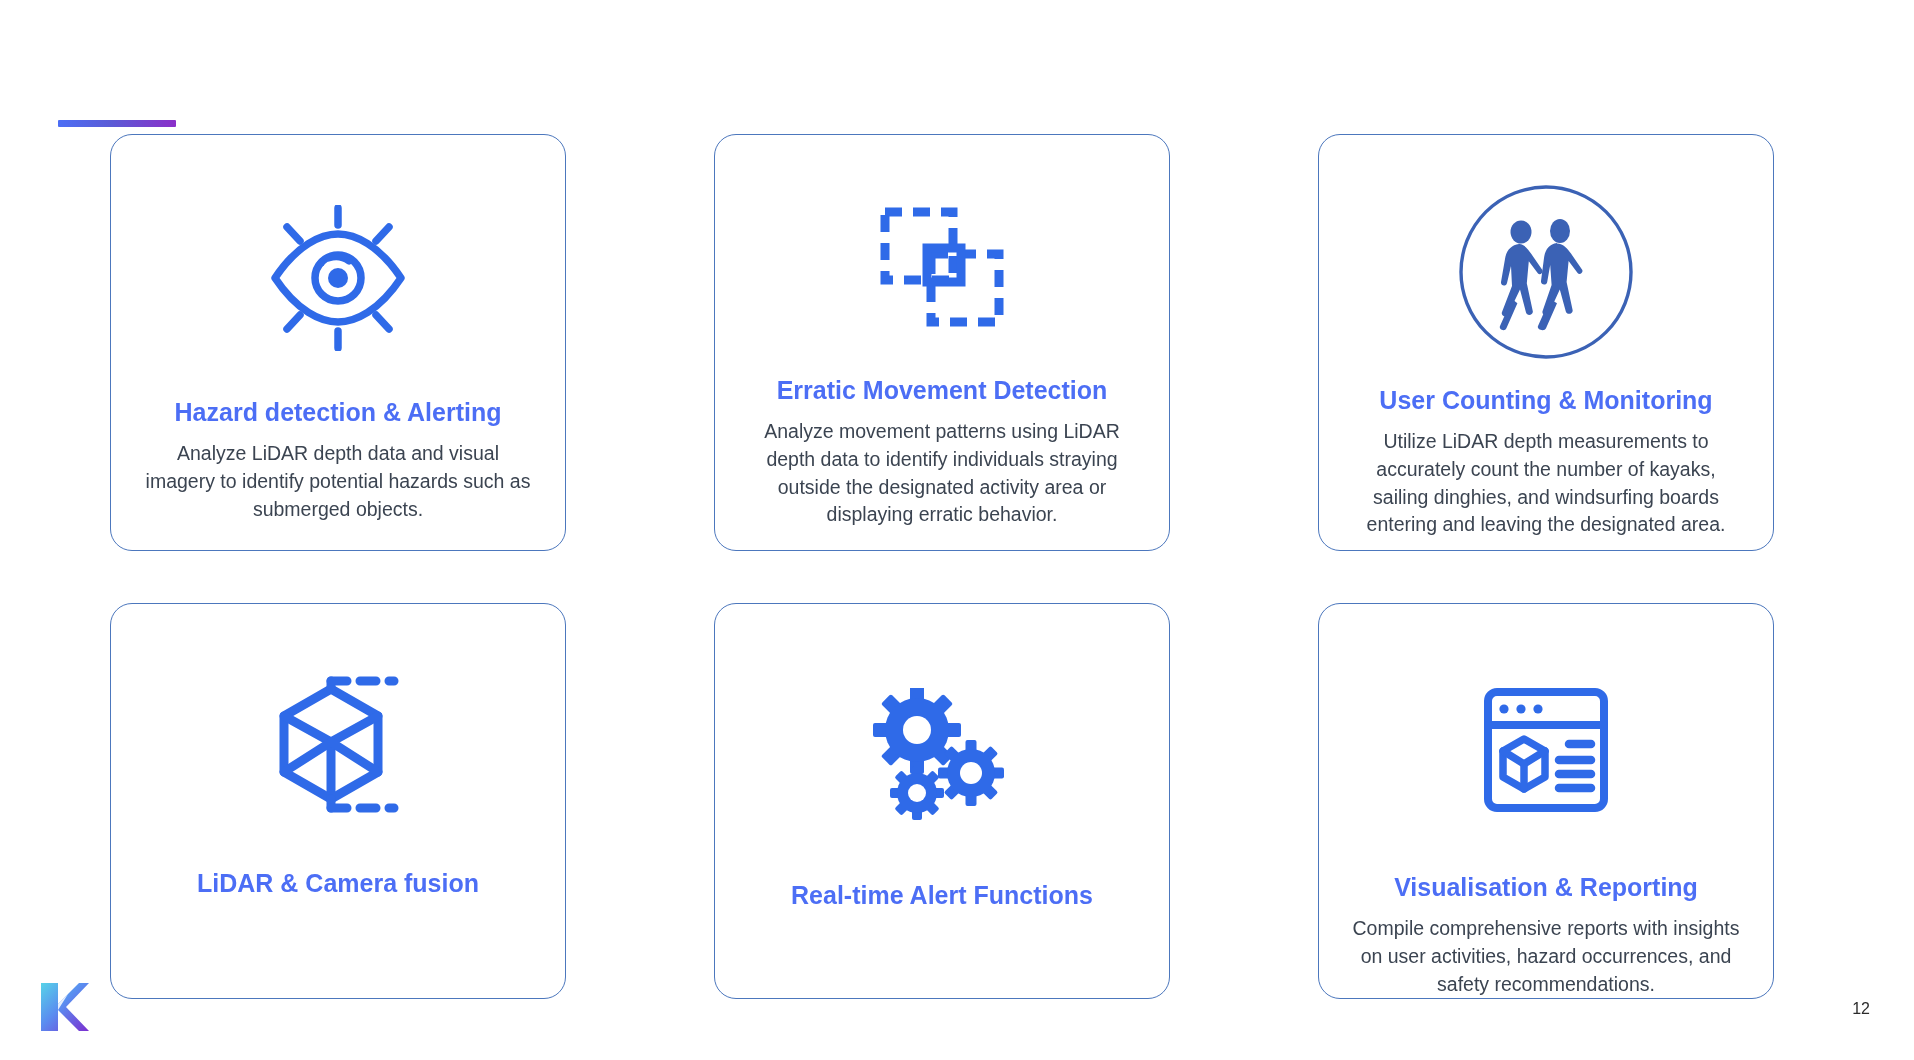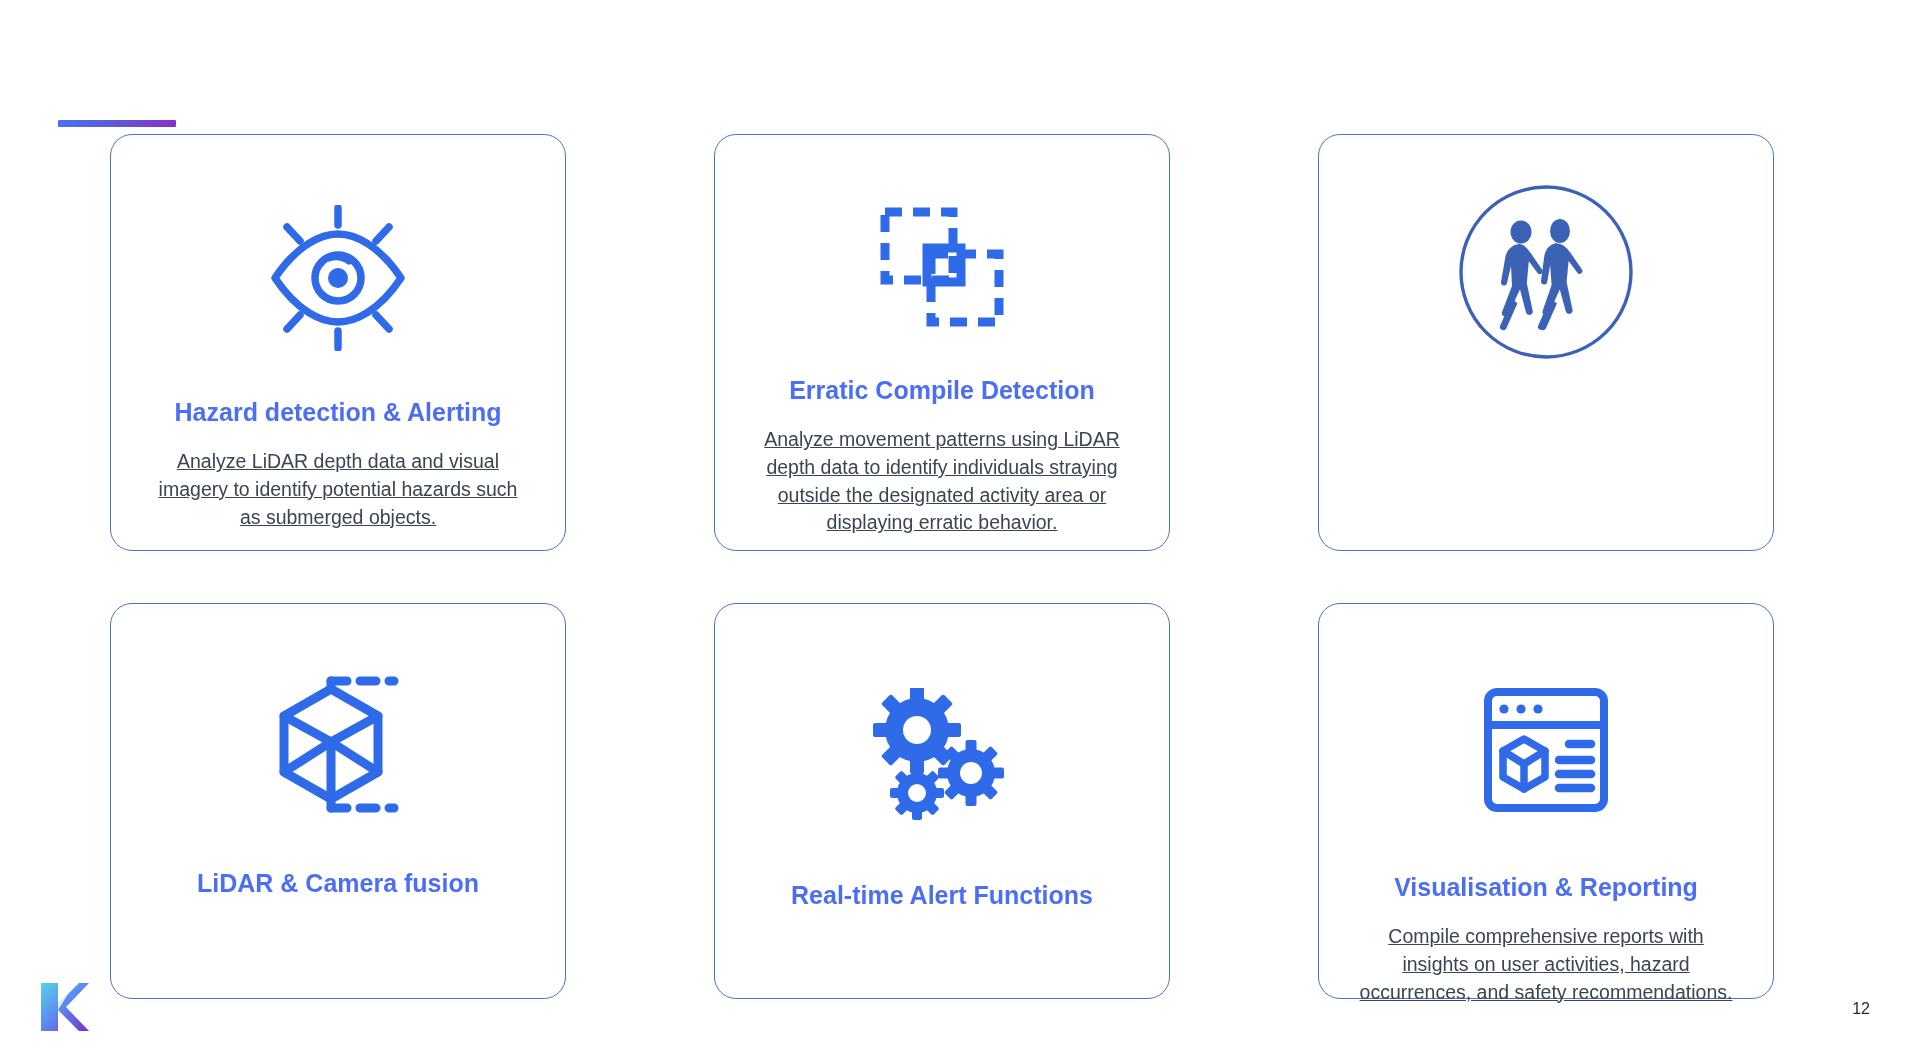--- a/index.html
+++ b/index.html
@@ -64,22 +64,21 @@
   }
   .card-title{
     font-size:25px;font-weight:bold;color:#4c6ef5;
     text-align:center;line-height:1.25;
     margin:0 0 4px 0;
     white-space:nowrap;
   }
   .card-desc{
     font-size:19.5px;color:#3b4451;
     text-align:center;line-height:1.42;
-    margin:16px;
-    text-decoration:underline;
+    margin:8px;
   }
 
   
   .c1 .icon-wrap{height:238px;}
   .c2 .icon-wrap{height:216px;}
   .c3 .icon-wrap{height:226px;}
   .c4 .icon-wrap{height:240px;}
   .c5 .icon-wrap{height:252px;}
   .c6 .icon-wrap{height:244px;}
 
@@ -131,40 +130,44 @@
       <div class="icon-wrap h1">
         <svg width="126" height="122" viewBox="0 0 126 122">
           <g stroke="#2f6ae8" fill="none">
             <rect x="6" y="6" width="68" height="68" stroke-width="9" stroke-dasharray="17 11"></rect>
             <rect x="52" y="48" width="68" height="68" stroke-width="9" stroke-dasharray="17 11"></rect>
             <rect x="48" y="42" width="34" height="34" stroke-width="9"></rect>
           </g>
         </svg>
       </div>
       <div class="card-body">
-        <p class="card-title">Erratic Compile Detection</p>
+        <p class="card-title">Erratic Movement Detection</p>
         <p class="card-desc">Analyze movement patterns using LiDAR depth data to identify individuals straying outside the designated activity area or displaying erratic behavior.</p>
       </div>
     </div>
 
     <div class="card card-r1 c3">
       <div class="icon-wrap h1">
         <svg width="178" height="178" viewBox="0 0 178 178">
           <circle cx="89" cy="89" r="85" fill="none" stroke="#3b62b5" stroke-width="3.4"></circle>
           <g fill="#3b62b5">
 
             <ellipse cx="64" cy="49" rx="10.5" ry="11.5"></ellipse>
             <path d="M62 61 c-8 1 -13 7 -14 15 l-4 23 c-.6 4 5 5 6 1 l4 -17 l1 20 l-10 26 c-1.6 4 4.4 6.4 6 2.6 l12 -25 l6 23 c1 4 7.6 2.6 6.8 -1.4 l-6 -28 l2 -22 l9 12 c2 2.6 6.4 -.6 4.4 -3.4 l-11 -16 c-3 -4 -7 -10 -12 -9.8 z"></path>
             <path d="M55 116 l-12 27 c-1.6 3.6 5 6 6.4 2.2 l11 -25 z"></path>
 
             <ellipse cx="103" cy="48" rx="10" ry="12"></ellipse>
             <path d="M100 60 c-8 1 -12 7 -13 15 l-3 23 c-.6 4 5.4 5 6.2 1 l3 -17 l1.4 20 l-9 26 c-1.4 4 4.8 6.2 6.2 2.4 l11 -24 l6 22 c1 4 7.6 2.6 6.8 -1.4 l-6 -28 l2 -21 l9 12 c2 2.6 6.4 -.6 4.4 -3.4 l-11 -16 c-3 -4 -7.6 -10 -14 -10 z"></path>
             <path d="M93 116 l-12 27 c-1.6 3.6 6.6 6 8 2.2 l11 -25 z"></path>
           </g>
         </svg>
+      </div>
+      <div class="card-body">
+        <p class="card-title">User Counting &amp; Monitoring</p>
+        <p class="card-desc">Utilize LiDAR depth measurements to accurately count the number of kayaks, sailing dinghies, and windsurfing boards entering and leaving the designated area.</p>
       </div>
     </div>
 
     <div class="card card-r2 c4">
       <div class="icon-wrap h2">
         <svg width="152" height="152" viewBox="0 0 152 152">
           <g stroke="#2f6ae8" fill="none" stroke-width="9" stroke-linecap="round" stroke-linejoin="round">
             <path d="M22 44 L69 17 L116 44 L116 100 L69 127 L22 100 Z"></path>
             <path d="M22 44 L69 70 L116 44"></path>
             <path d="M69 70 L69 127"></path>

